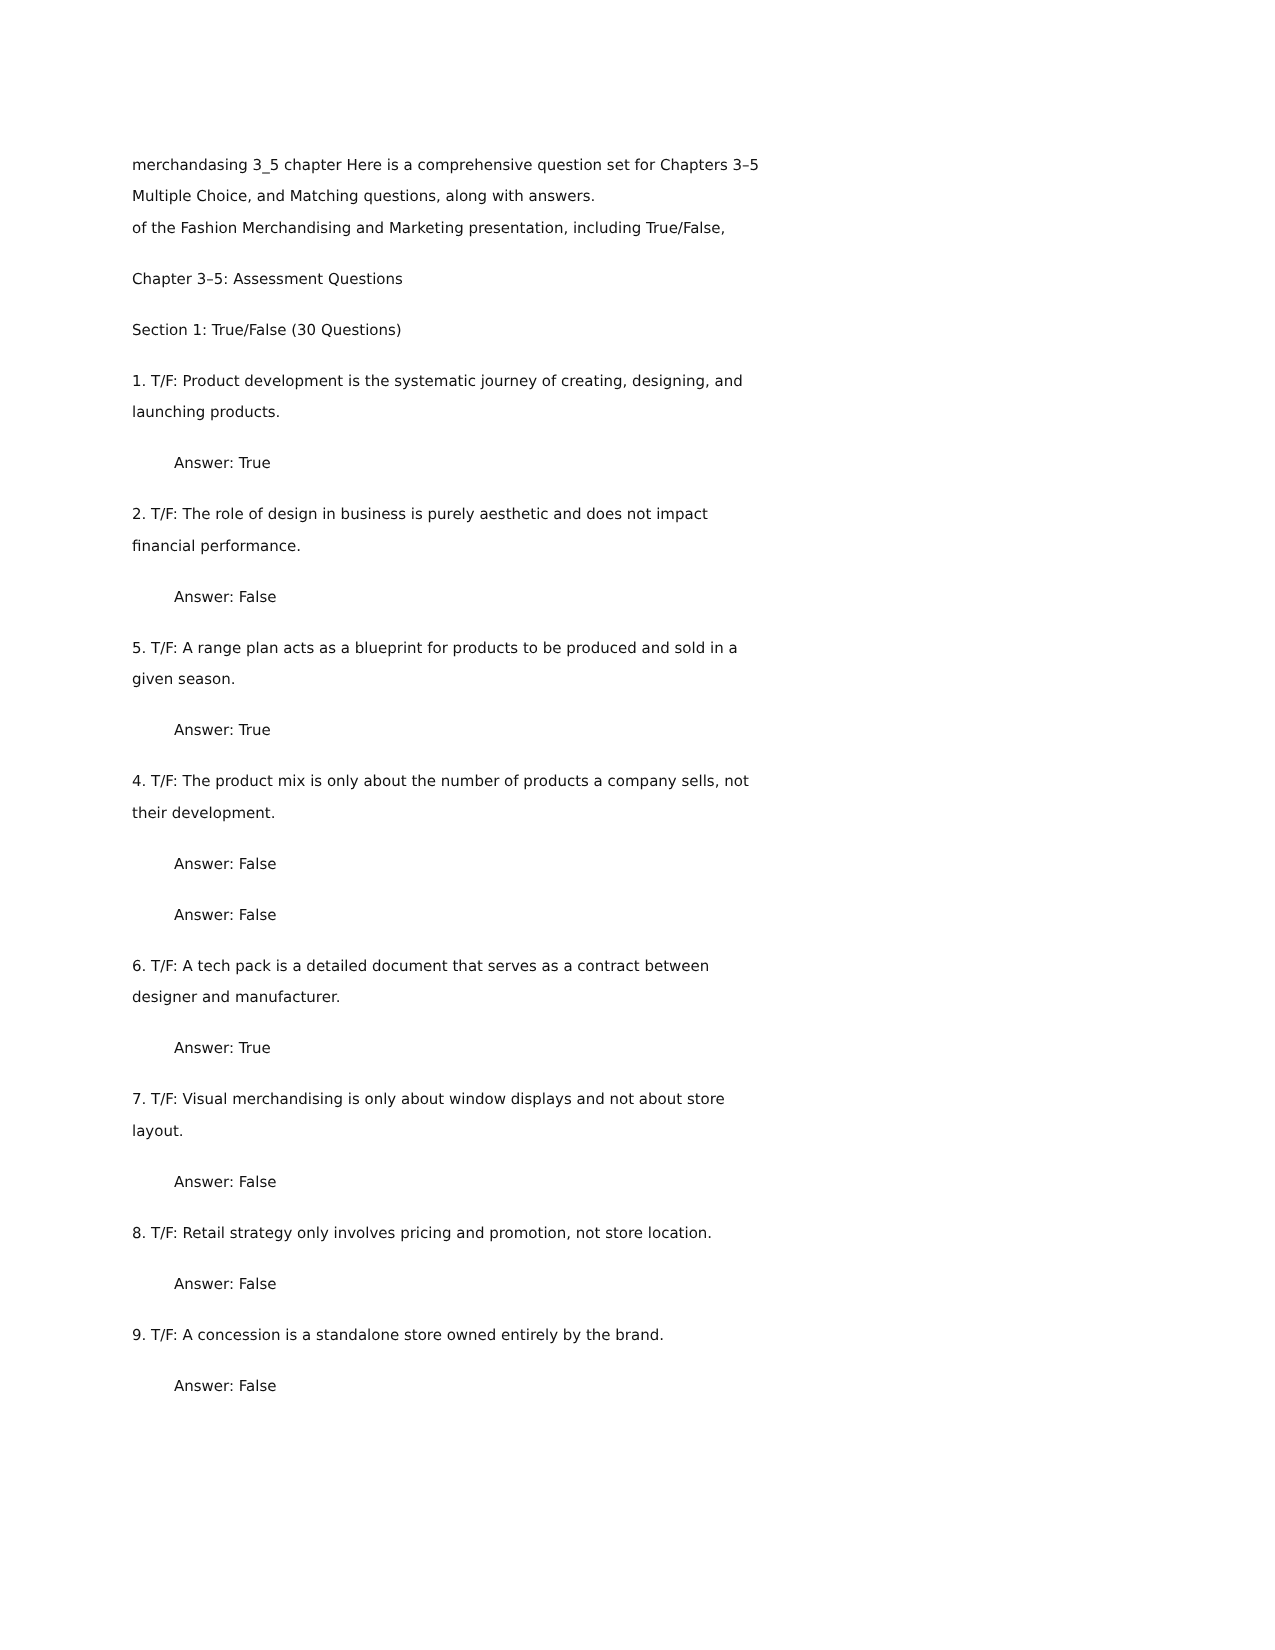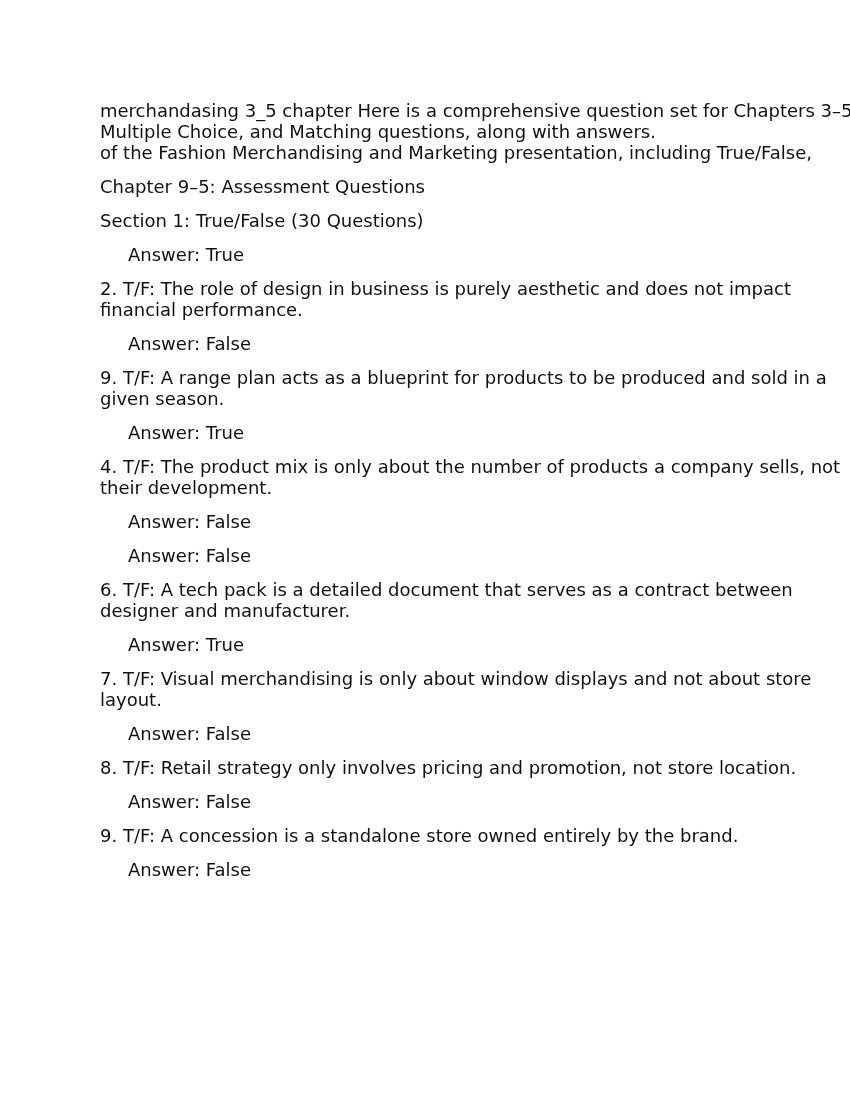--- a/index.html
+++ b/index.html
@@ -10,23 +10,23 @@
   body {
     width: 850px;
     height: 1100px;
     position: relative;
     font-family: "DejaVu Sans", "Liberation Sans", sans-serif;
     color: #111111;
   }
   .page {
     position: absolute;
     top: 100px;
-    left: 100px;
+    left: 88px;
     width: 660px;
-    font-size: 18px;
+    font-size: 10px;
     line-height: 21px;
   }
   .para {
     margin: 0 0 13px 0;
   }
   .line {
     display: block;
     white-space: nowrap;
   }
   .answer {
@@ -38,42 +38,44 @@
 <body>
 
 <div class="page">
 
   <div class="para">
     <span class="line">merchandasing 3_5 chapter Here is a comprehensive question set for Chapters 3–5</span>
     <span class="line">Multiple Choice, and Matching questions, along with answers.</span>
     <span class="line">of the Fashion Merchandising and Marketing presentation, including True/False,</span>
   </div>
 
-  <div class="para">Chapter 9–5: Assessment Questions</div>
+  <div class="para">Chapter 3–5: Assessment Questions</div>
 
   <div class="para">Section 1: True/False (30 Questions)</div>
 
   <div class="para">
+    <span class="line">1. T/F: Product development is the systematic journey of creating, designing, and</span>
+    <span class="line">launching products.</span>
   </div>
   <div class="answer">
     <span>Answer:</span>
     <span>True</span>
   </div>
 
   <div class="para">
     <span class="line">2. T/F: The role of design in business is purely aesthetic and does not impact</span>
     <span class="line">financial performance.</span>
   </div>
   <div class="answer">
     <span>Answer:</span>
     <span>False</span>
   </div>
 
   <div class="para">
-    <span class="line">9. T/F: A range plan acts as a blueprint for products to be produced and sold in a</span>
+    <span class="line">5. T/F: A range plan acts as a blueprint for products to be produced and sold in a</span>
     <span class="line">given season.</span>
   </div>
   <div class="answer">
     <span>Answer:</span>
     <span>True</span>
   </div>
 
   <div class="para">
     <span class="line">4. T/F: The product mix is only about the number of products a company sells, not</span>
     <span class="line">their development.</span>

